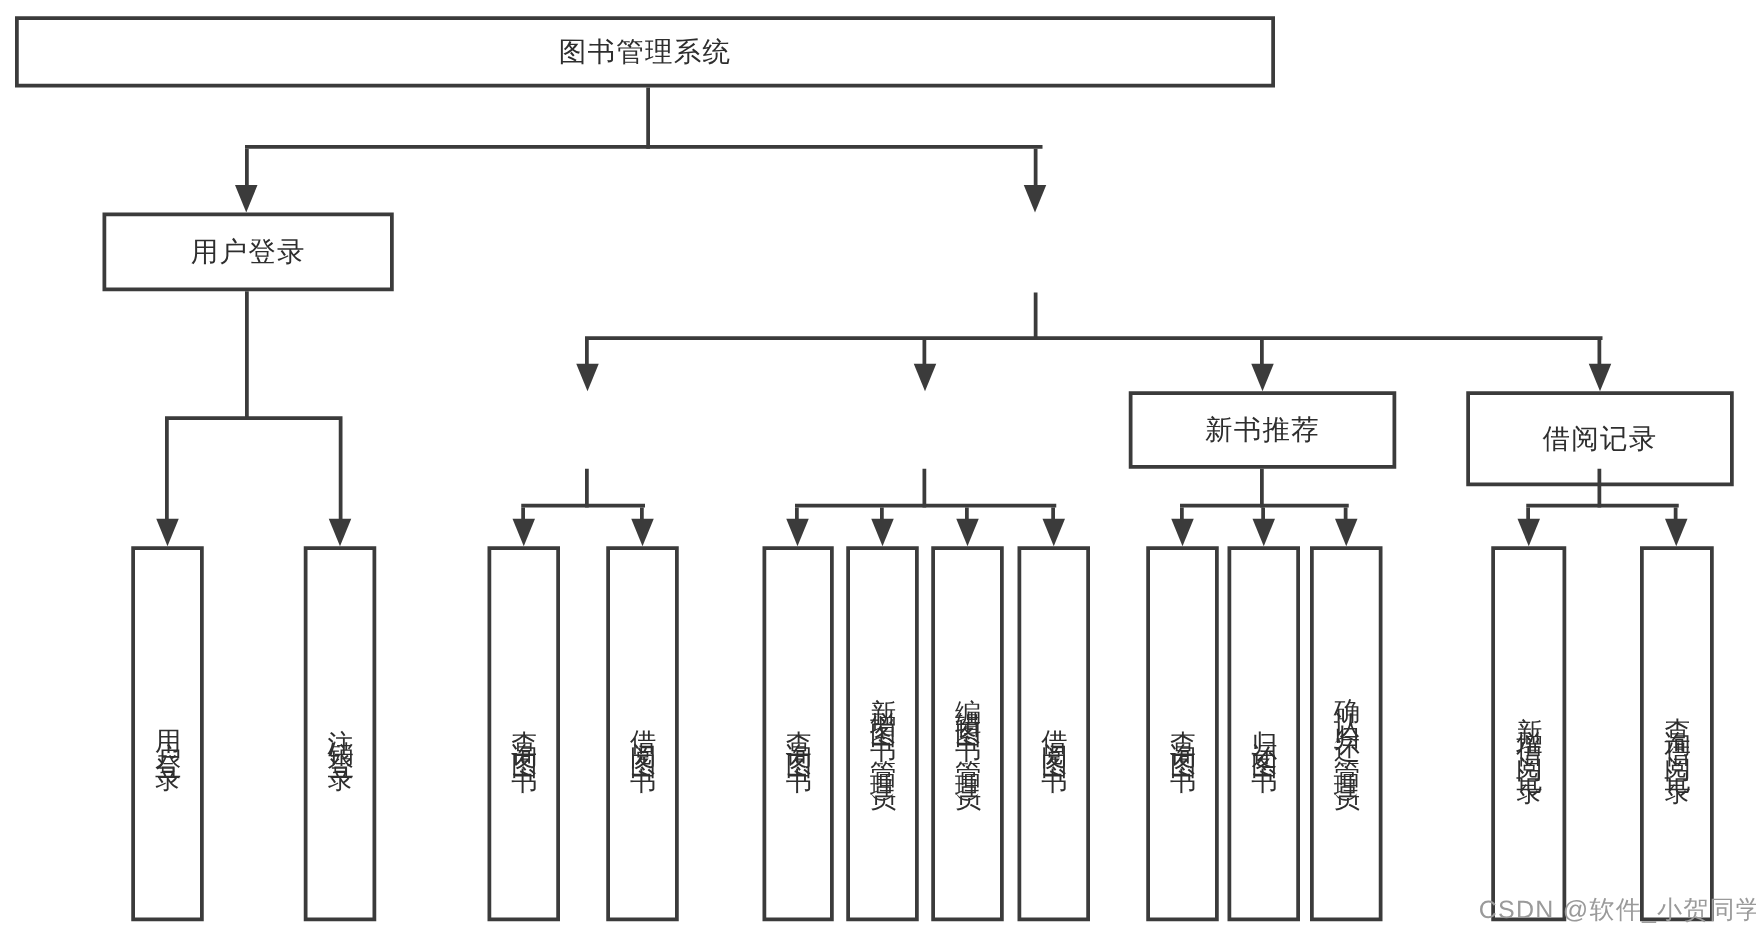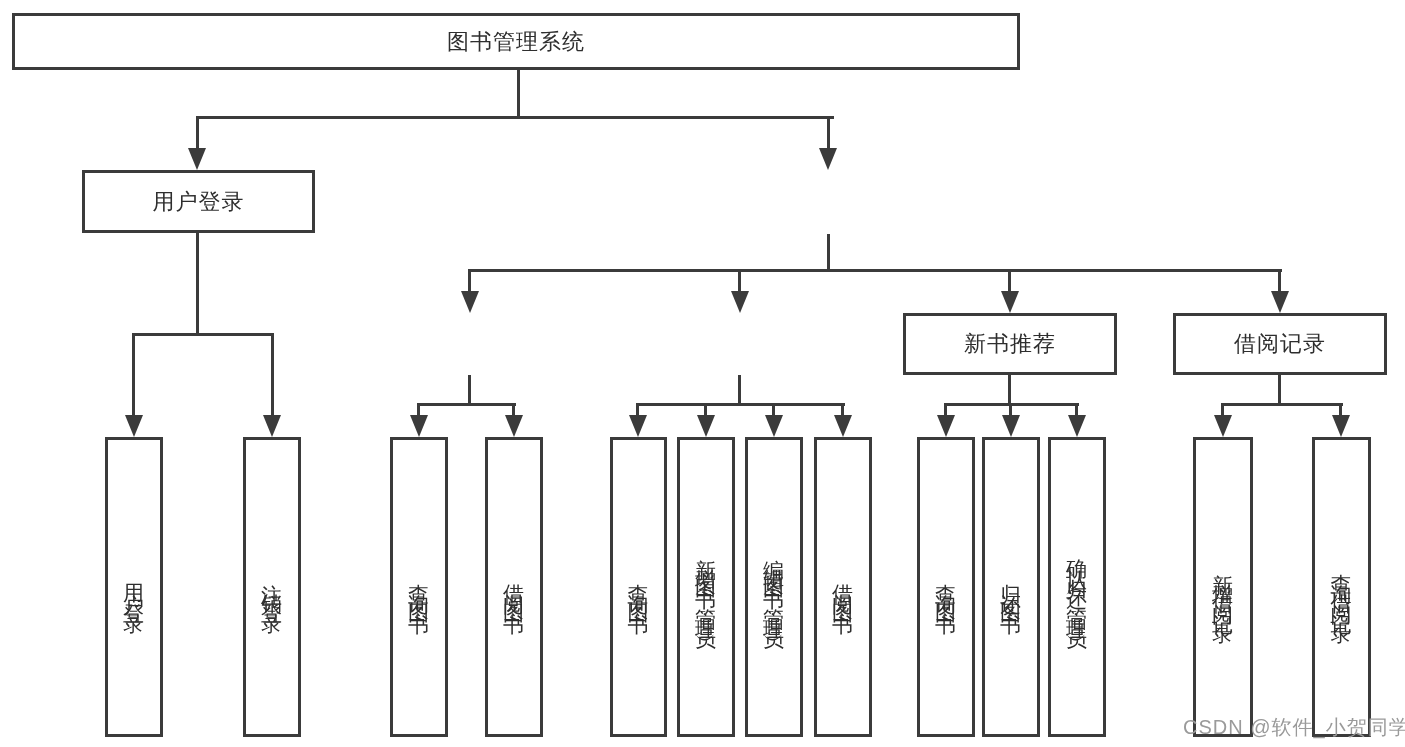--- a/index.html
+++ b/index.html
@@ -92,21 +92,21 @@
   <div class="vline" style="left:468px; top:272px; height:21px;"></div>
   <div class="arrow" style="left:461px; top:291px;"></div>
   <div class="vline" style="left:738px; top:272px; height:21px;"></div>
   <div class="arrow" style="left:731px; top:291px;"></div>
   <div class="vline" style="left:1008px; top:272px; height:21px;"></div>
   <div class="arrow" style="left:1001px; top:291px;"></div>
   <div class="vline" style="left:1278px; top:272px; height:21px;"></div>
   <div class="arrow" style="left:1271px; top:291px;"></div>
 
   <div class="box" style="left:903px; top:313px; width:214px; height:62px;">新书推荐</div>
-  <div class="box" style="left:1173px; top:313px; width:214px; height:62px;">借阅记录</div>
+  <div class="box" style="left:1173px; top:313px; width:214px; height:76px;">借阅记录</div>
 
   <div class="vline" style="left:468px; top:375px; height:31px;"></div>
   <div class="hline" style="left:417px; top:403px; width:99px;"></div>
   <div class="vline" style="left:417px; top:406px; height:11px;"></div>
   <div class="arrow" style="left:410px; top:415px;"></div>
   <div class="vline" style="left:512px; top:406px; height:11px;"></div>
   <div class="arrow" style="left:505px; top:415px;"></div>
 
   <div class="vline" style="left:738px; top:375px; height:31px;"></div>
   <div class="hline" style="left:636px; top:403px; width:209px;"></div>

